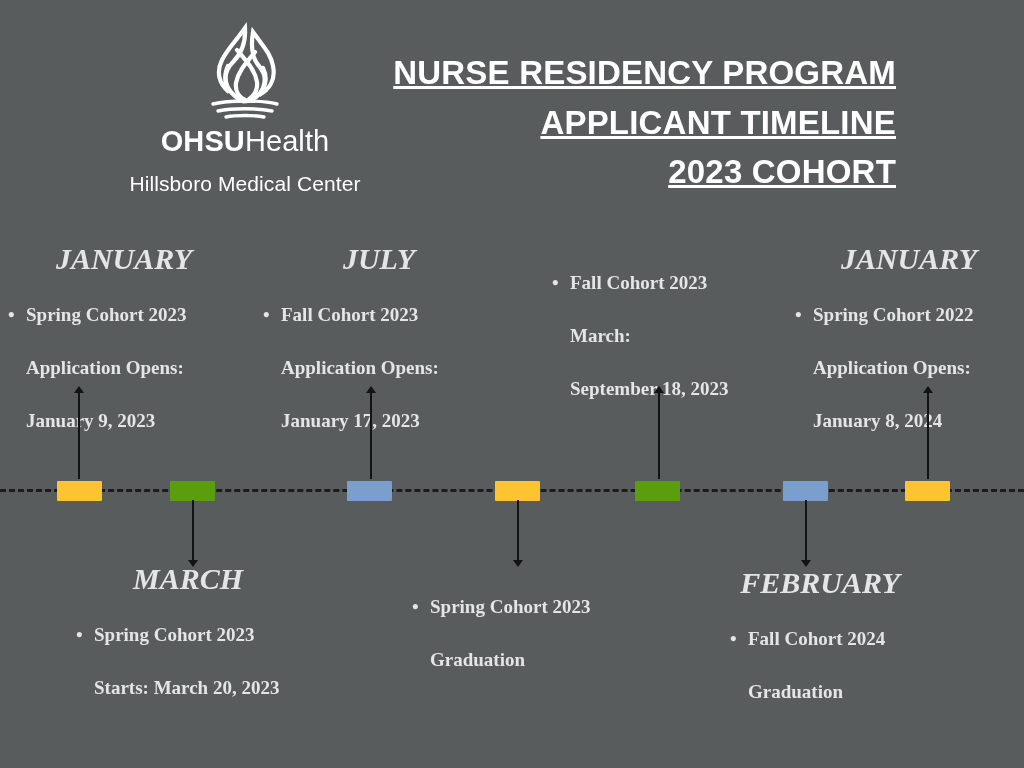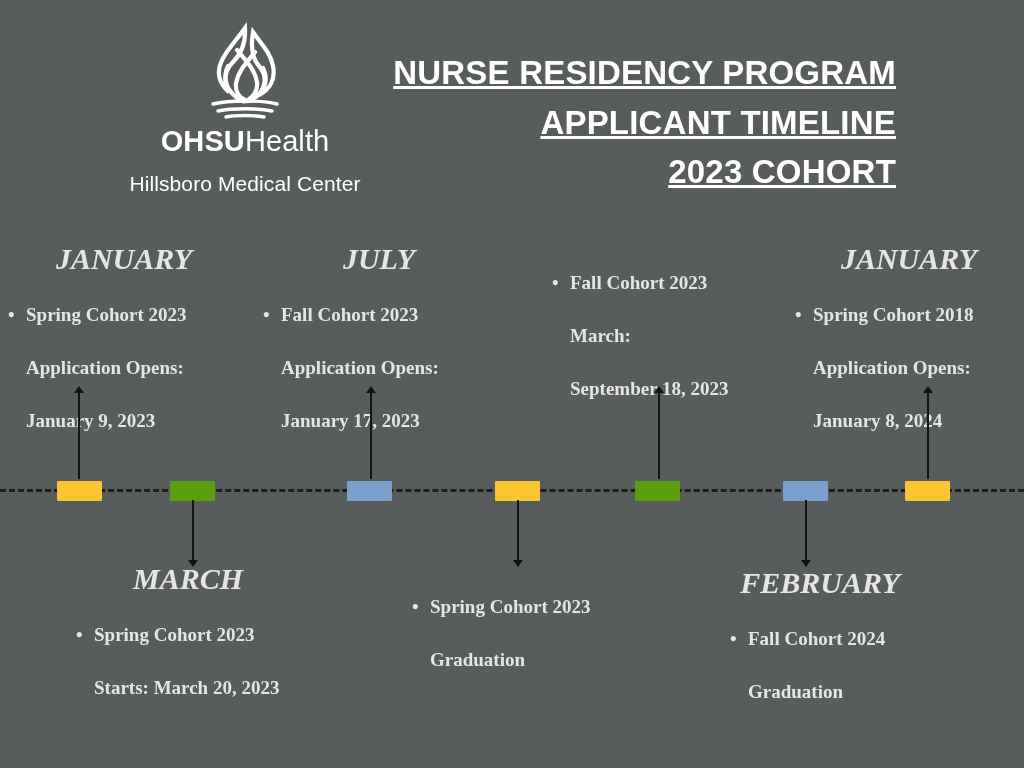--- a/index.html
+++ b/index.html
@@ -203,21 +203,21 @@
         <span class="ln">March:</span>
         <span class="ln">September 18, 2023</span>
       </li>
     </ul>
   </div>
 
   <div class="event" style="left:795px; top:243px; width:228px;">
     <div class="event-month">JANUARY</div>
     <ul class="event-list">
       <li>
-        <span class="ln">Spring Cohort 2018</span>
+        <span class="ln">Spring Cohort 2022</span>
         <span class="ln">Application Opens:</span>
         <span class="ln">January 8, 2024</span>
       </li>
     </ul>
   </div>
 
   <div class="connector" style="left:78px; top:392px; height:87px;"></div>
   <div class="arrow up" style="left:74px; top:386px;"></div>
 
   <div class="connector" style="left:370px; top:392px; height:87px;"></div>

